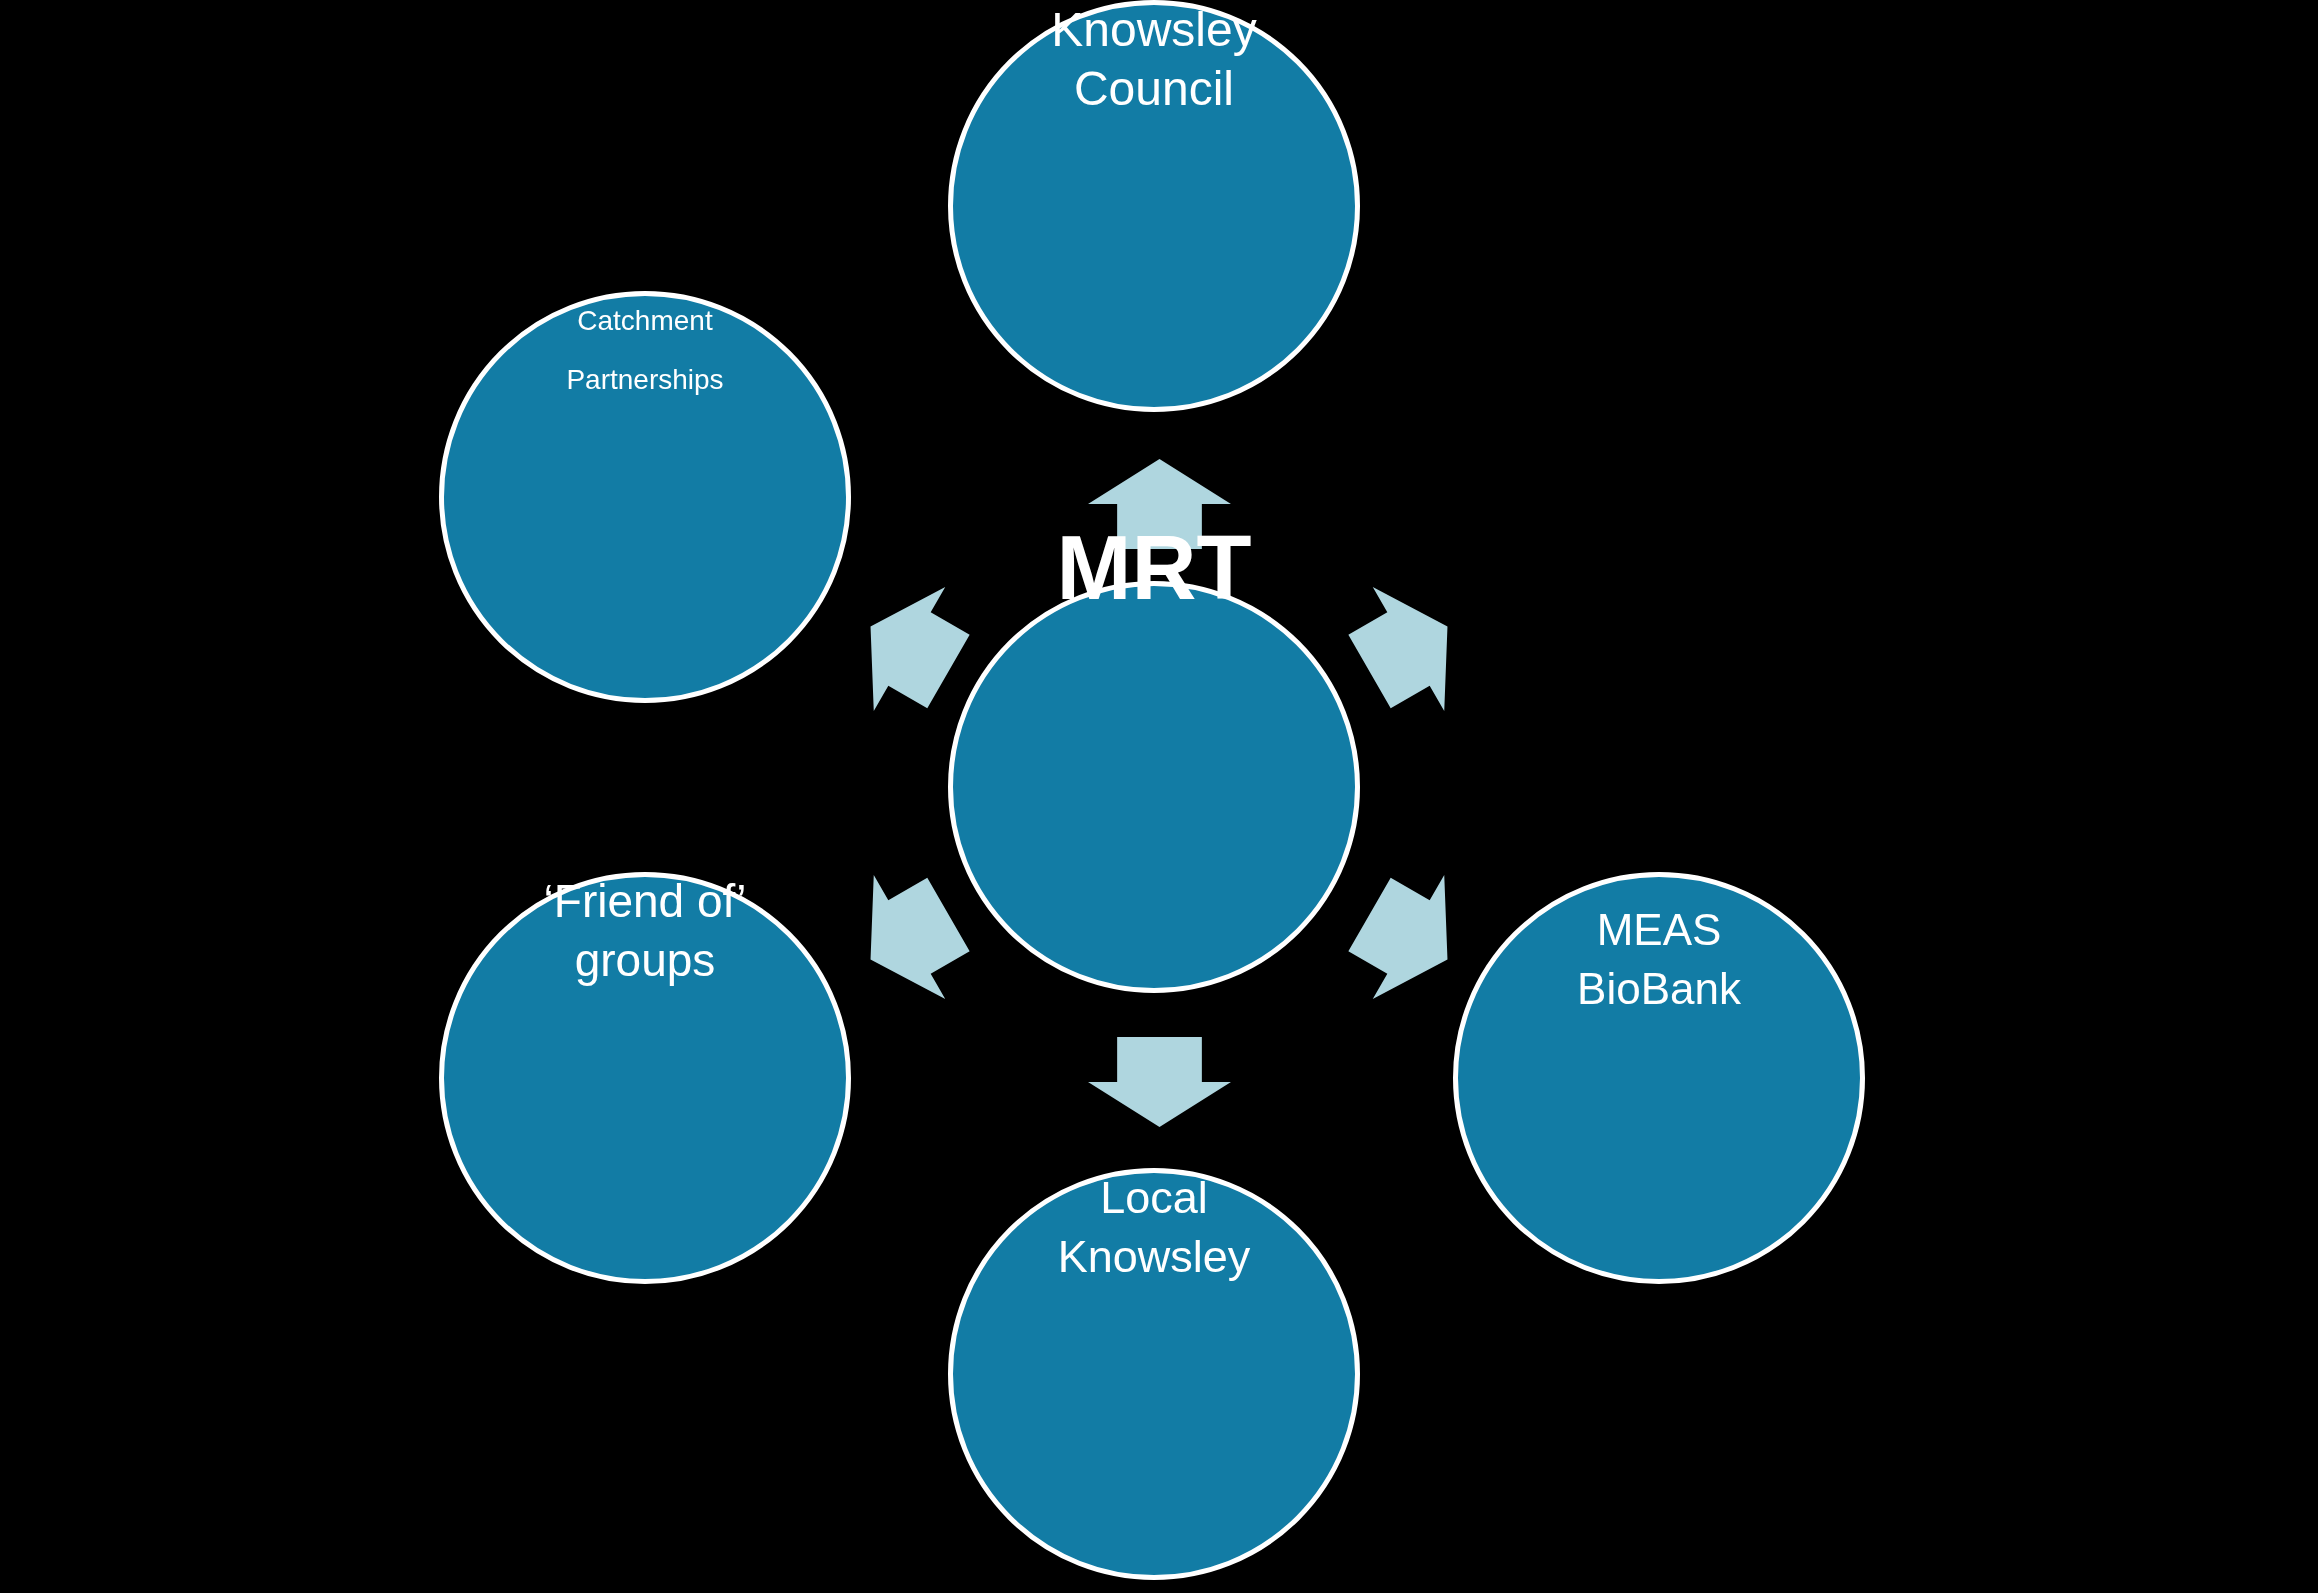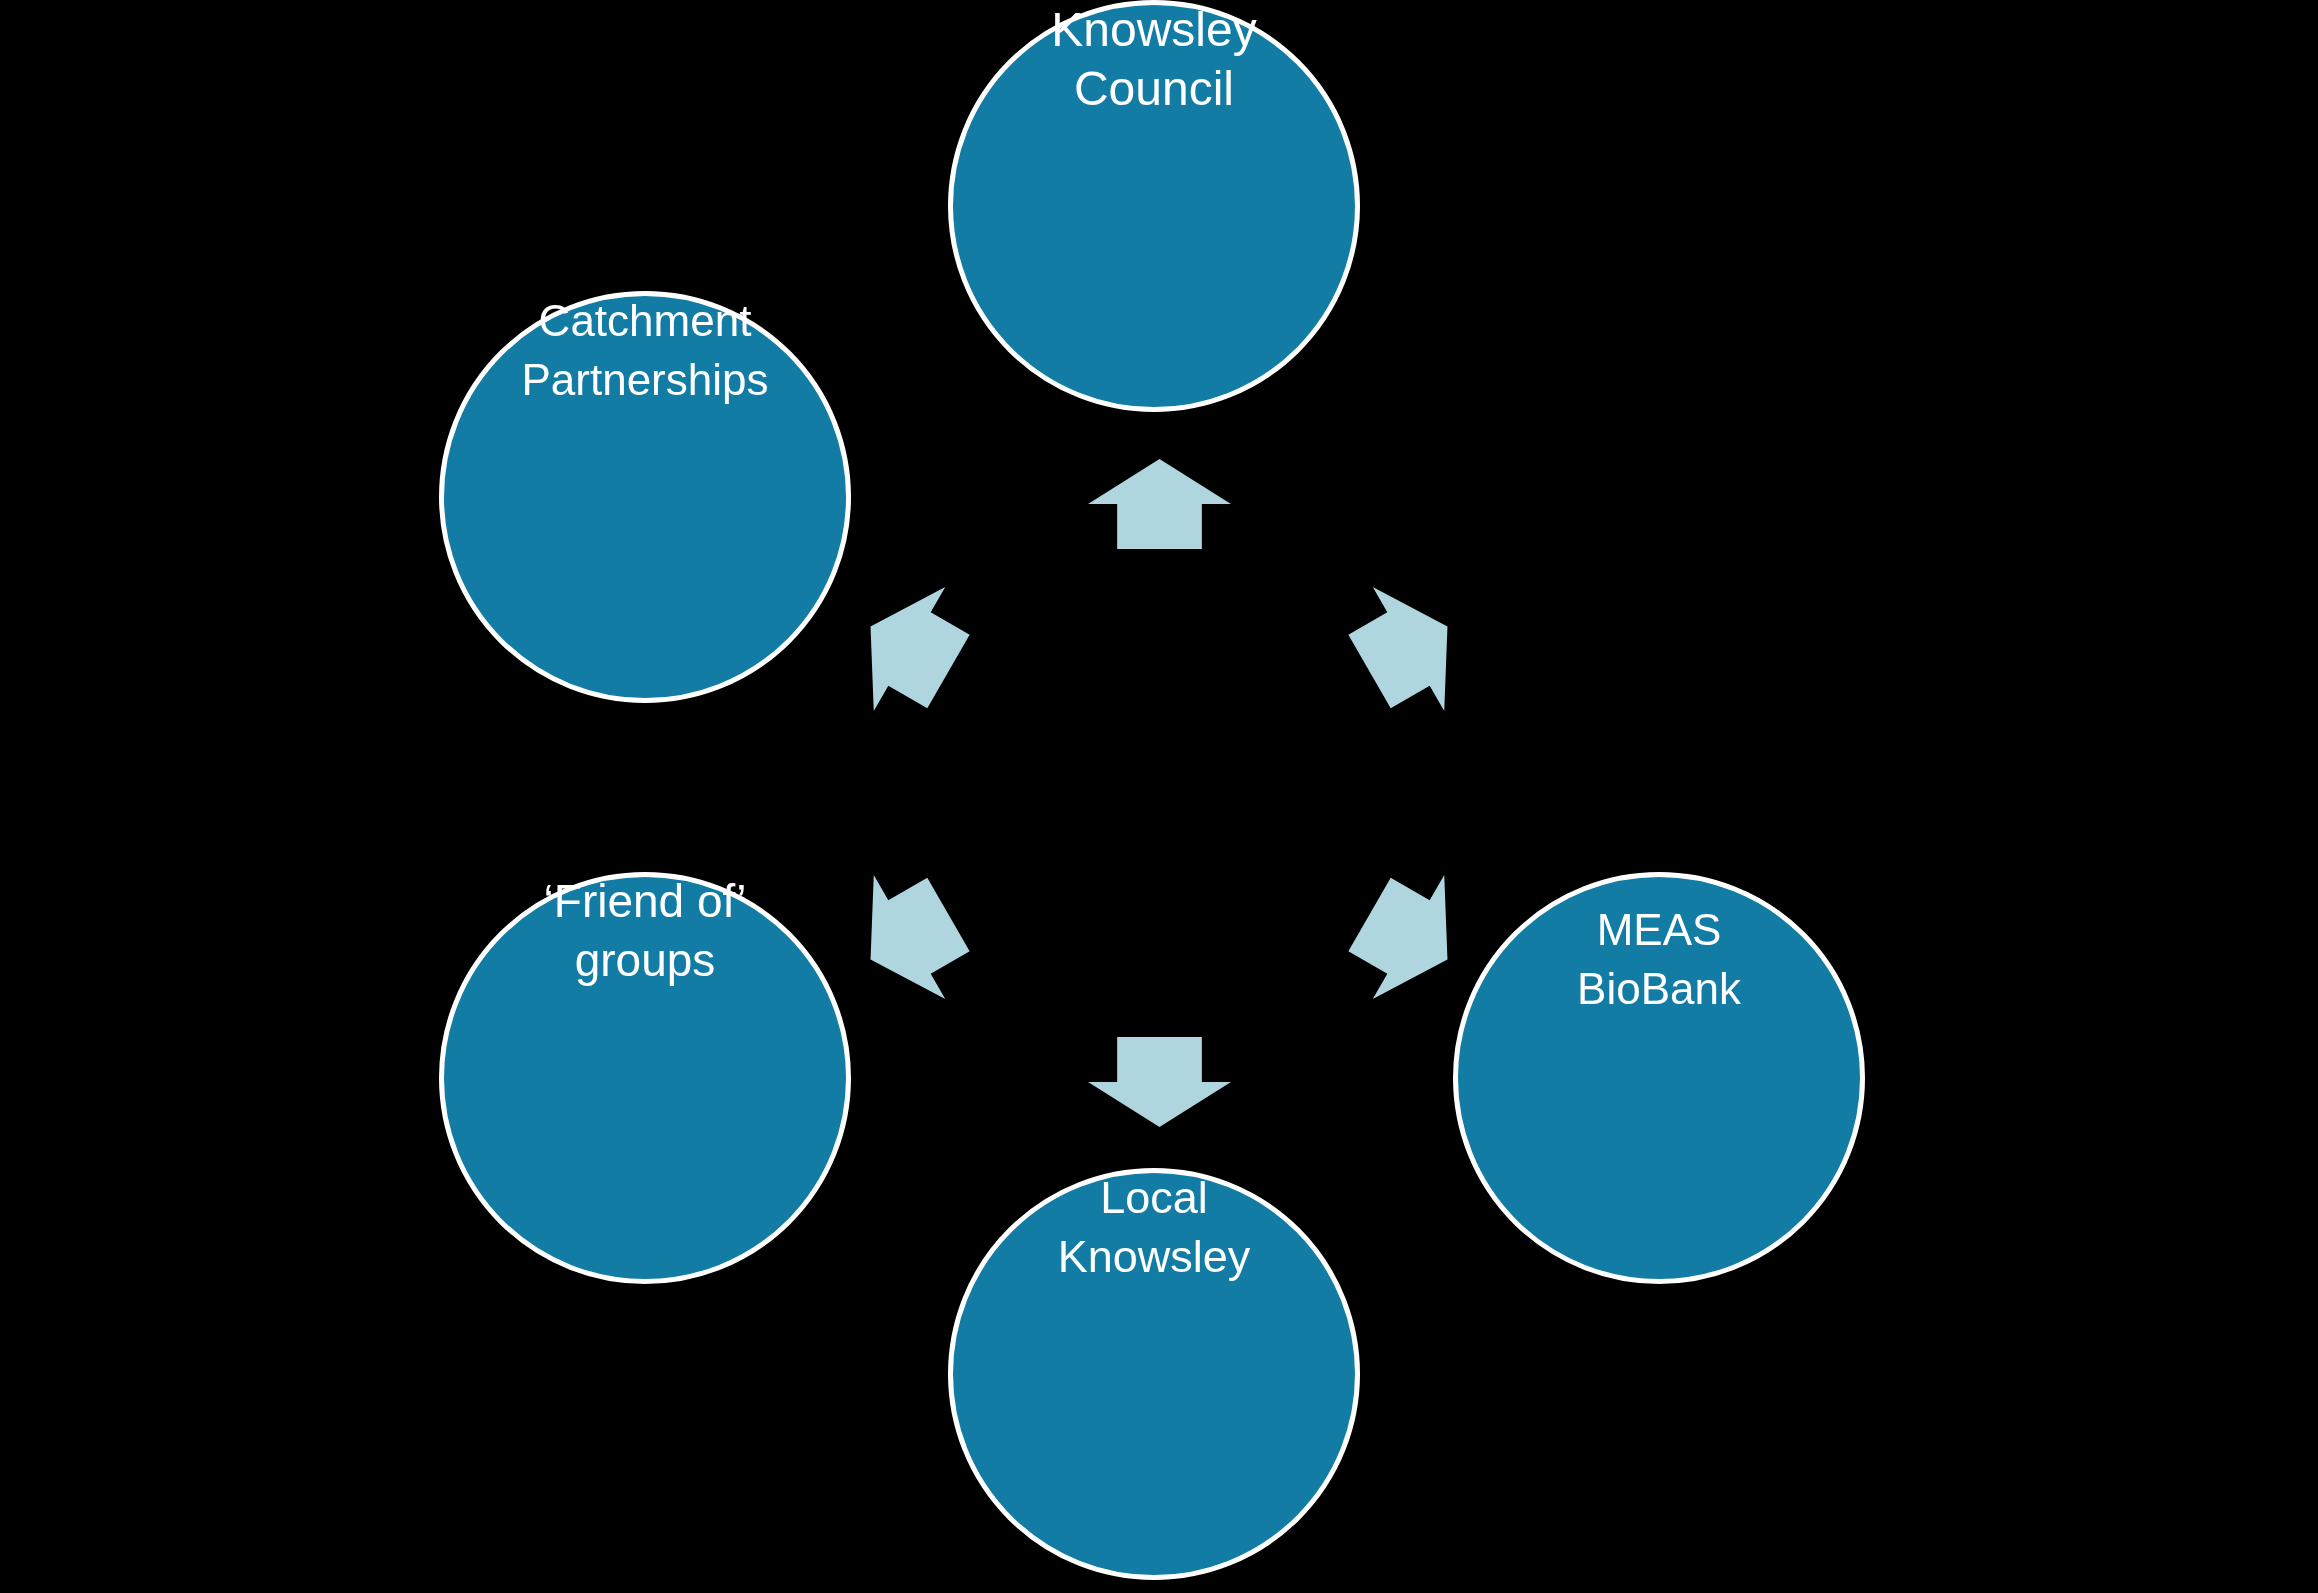--- a/index.html
+++ b/index.html
@@ -49,21 +49,21 @@
   .node--mrt .label {
     font-size: 90px;
     line-height: 90px;
     font-weight: bold;
     transform: translateY(-63px);
   }
   .node--environment .label { font-size: 50px; }
   .node--meas .label        { font-size: 44px; margin-top: 28px; }
   .node--local .label       { font-size: 45px; }
   .node--friend .label      { font-size: 46px; }
-  .node--catchment .label   { font-size: 44px; }
+  .node--catchment .label   { font-size: 28px; }
   
   .arrow {
     position: absolute;
     width: 143px;
     height: 90px;
     color: var(--arrow-fill);
     overflow: visible;
   }
   .arrow--up { left: 1088px; top:  459px; transform: rotate(0deg); }
   .arrow--ne { left: 1337px; top:  604px; transform: rotate(60deg); }
@@ -89,20 +89,23 @@
   <svg class="arrow arrow--dn" viewBox="0 0 216 136" aria-hidden="true">
     <polygon points="108,0 216,68 172,68 172,136 44,136 44,68 0,68" fill="currentColor"></polygon>
   </svg>
   <svg class="arrow arrow--sw" viewBox="0 0 216 136" aria-hidden="true">
     <polygon points="108,0 216,68 172,68 172,136 44,136 44,68 0,68" fill="currentColor"></polygon>
   </svg>
   <svg class="arrow arrow--nw" viewBox="0 0 216 136" aria-hidden="true">
     <polygon points="108,0 216,68 172,68 172,136 44,136 44,68 0,68" fill="currentColor"></polygon>
   </svg>
 
+  <div class="node node--mrt">
+    <div class="label">MRT</div>
+  </div>
 
   <div class="node node--knowsley">
     <div class="label">Knowsley
 Council</div>
   </div>
 
 
   <div class="node node--meas">
     <div class="label">MEAS
 BioBank</div>

